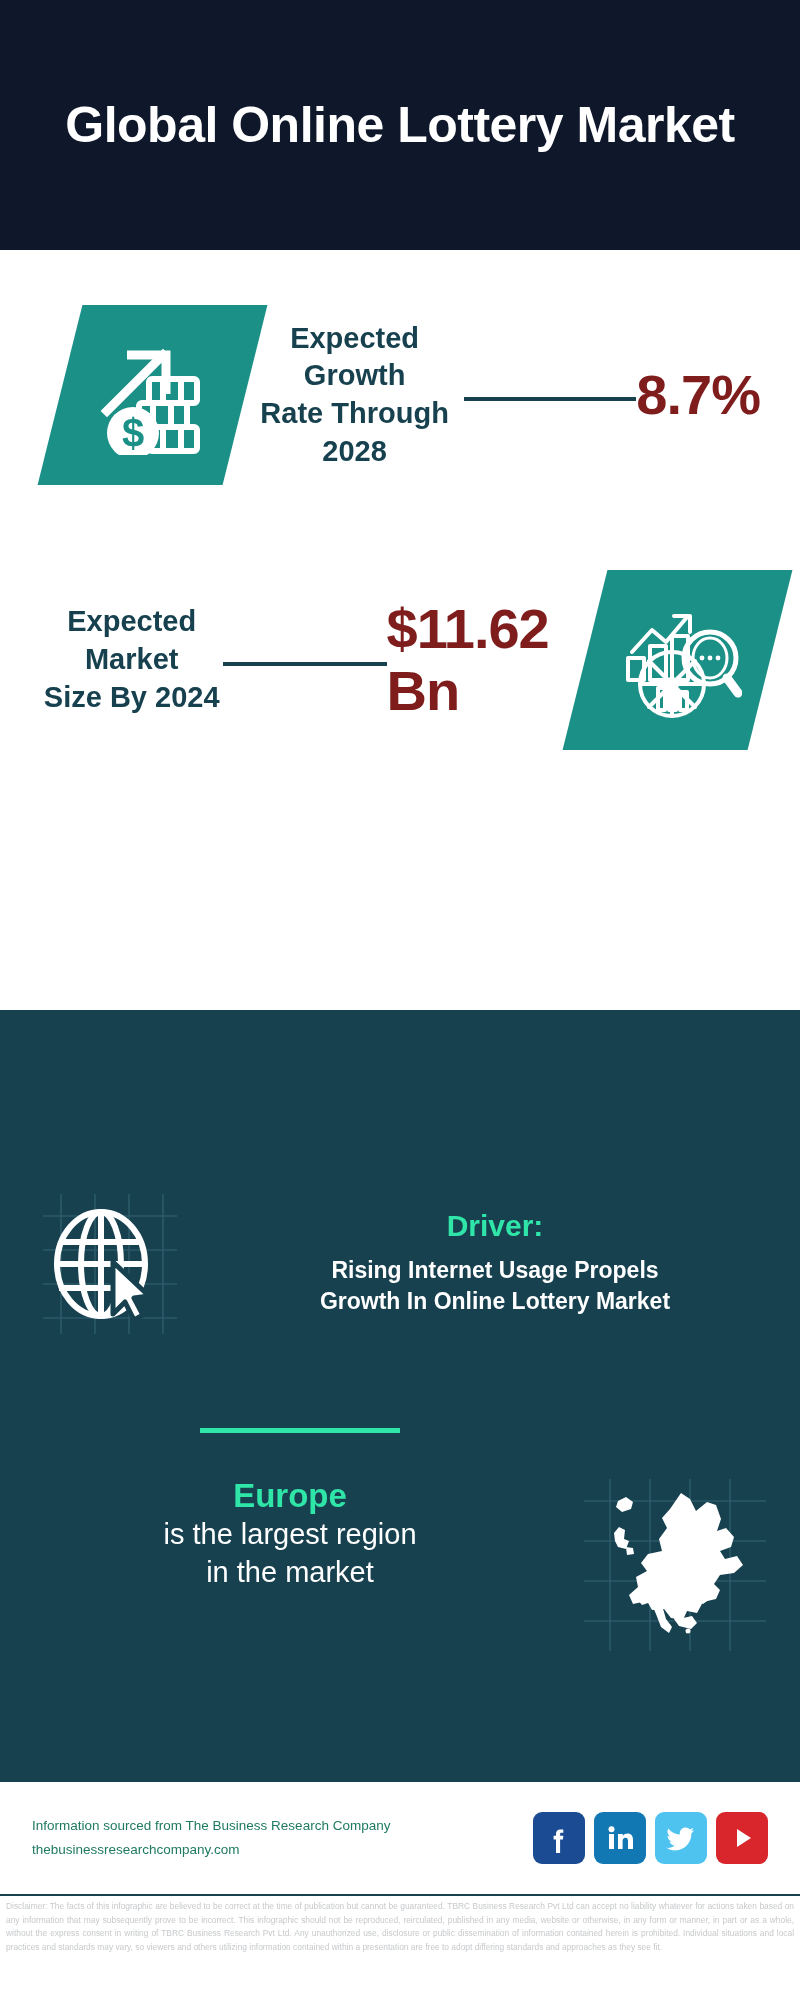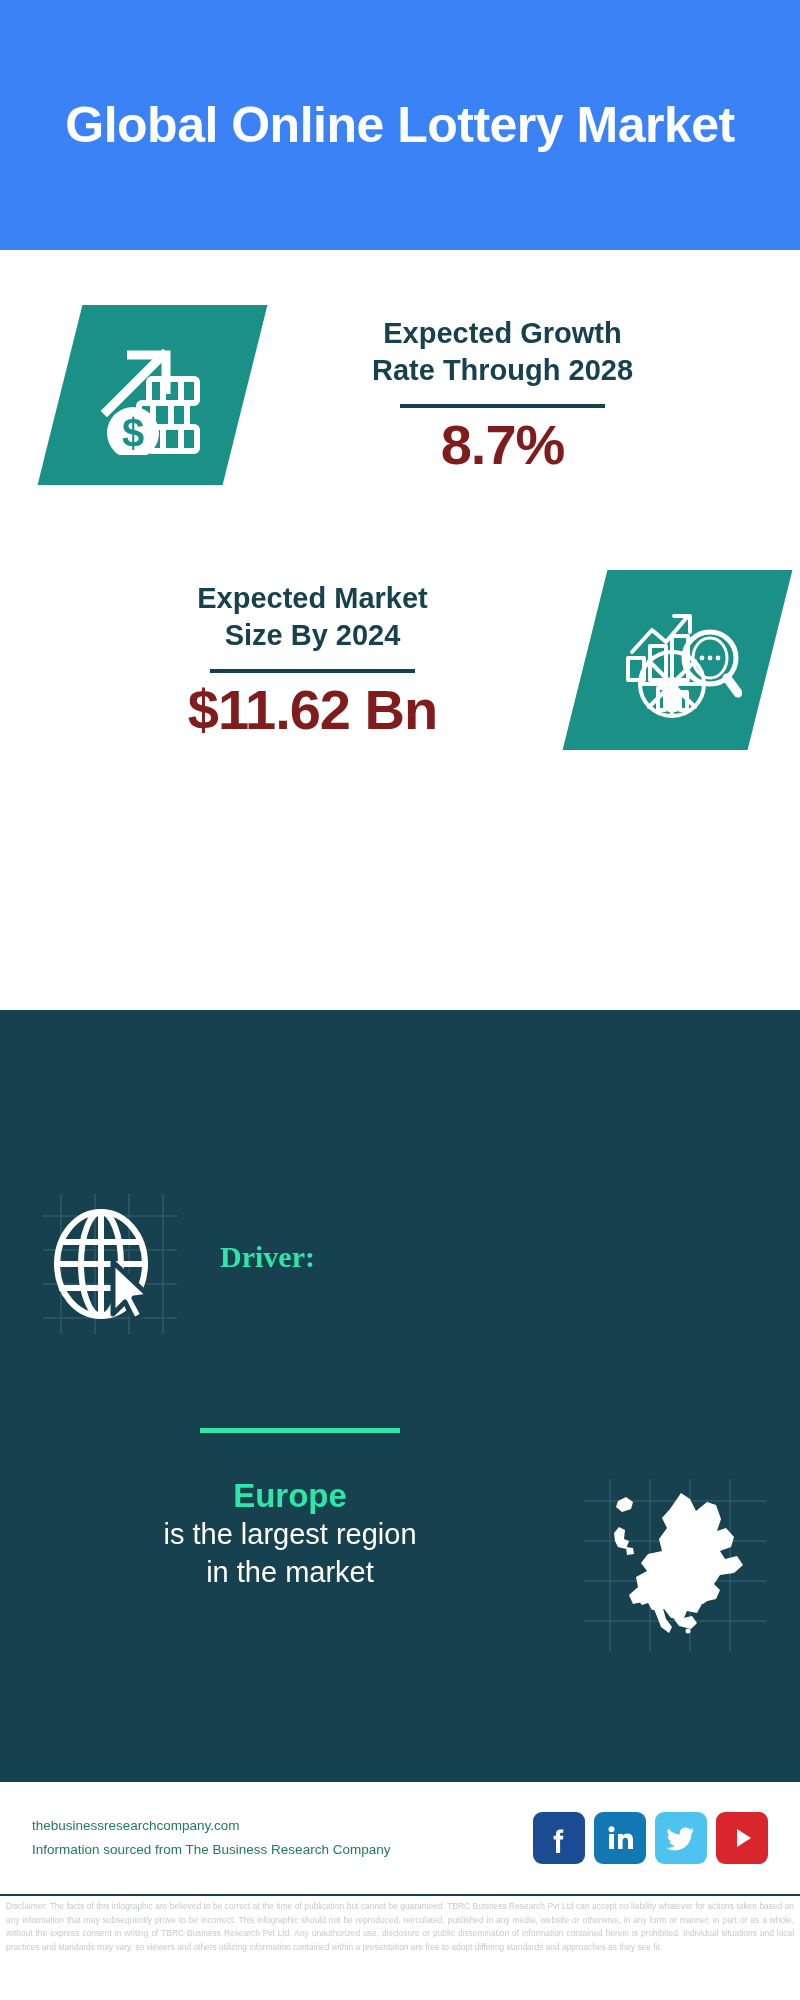--- a/index.html
+++ b/index.html
@@ -6,21 +6,21 @@
   body{
     width:800px;height:2000px;background:#ffffff;
     font-family:"Liberation Sans", sans-serif;
     overflow:hidden;position:relative;
   }
   .page{position:relative;width:800px;height:2000px;}
 
   
   .header{
     position:absolute;left:0;top:0;width:800px;height:250px;
-    background:#3b82f6;display:flex;align-items:center;justify-content:center;
+    background:#0f172a;display:flex;align-items:center;justify-content:center;
   }
   .header-title{
     color:#ffffff;font-size:50px;font-weight:bold;line-height:1.18;
     text-align:center;letter-spacing:-0.5px;padding:0 40px;
   }
 
   
   .white-zone{
     position:absolute;left:0;top:250px;width:800px;height:760px;background:#ffffff;
   }
@@ -31,21 +31,21 @@
   .row-size{left:0;top:560px;width:800px;height:200px;}
 
   .para{
     width:185px;height:180px;background:#1b9086;
     transform:skewX(-14deg);
     display:flex;align-items:center;justify-content:center;
     flex:0 0 auto;
   }
   .para > svg{transform:skewX(14deg);}
 
-  .stat-text{flex:1 1 auto;display:flex;flex-direction:column;align-items:center;}
+  .stat-text{flex:1 1 auto;display:flex;align-items:center;}
   .stat-label{
     color:#17414f;font-size:29px;font-weight:bold;line-height:1.3;text-align:center;
     white-space:pre-line;
   }
   .stat-rule{
     width:205px;height:4px;background:#17414f;margin:14px 0 6px 0;
   }
   .stat-value{
     color:#7f1d1d;font-size:56px;font-weight:bold;line-height:1.1;letter-spacing:-1px;
   }
@@ -57,21 +57,21 @@
   .skyline{
     position:absolute;left:0;top:1000px;width:800px;height:160px;display:block;
   }
 
   
   .driver-row{
     position:absolute;left:0;top:1175px;width:800px;height:175px;
     display:flex;align-items:center;
   }
   .driver-icon-wrap{width:220px;display:flex;justify-content:center;align-items:center;}
-  .driver-text{flex:1 1 auto;padding-right:30px;font-family:Liberation Serif, serif;}
+  .driver-text{flex:1 1 auto;text-align:center;padding-right:30px;}
   .driver-head{color:#2fe6a8;font-size:30px;font-weight:bold;margin-bottom:12px;}
   .driver-body{
     color:#ffffff;font-size:23px;font-weight:bold;line-height:1.32;white-space:pre-line;
   }
 
   .divider{
     position:absolute;left:200px;top:1428px;width:200px;height:5px;background:#2fe6a8;
   }
 
   
@@ -229,20 +229,22 @@
           <line x1="66" y1="24" x2="66" y2="128"></line>
           <line x1="24" y1="54" x2="108" y2="54"></line>
           <line x1="22" y1="76" x2="110" y2="76"></line>
           <line x1="24" y1="100" x2="108" y2="100"></line>
         </g>
         <path d="M78,74 L78,126 L90,114 L99,132 L108,127 L99,110 L114,108 Z" fill="#ffffff" stroke="#17414f" stroke-width="5" stroke-linejoin="round"></path>
       </svg>
     </div>
     <div class="driver-text">
       <div class="driver-head">Driver:</div>
+      <div class="driver-body">Rising Internet Usage Propels
+Growth In Online Lottery Market</div>
     </div>
   </div>
 
   <div class="divider"></div>
 
   <div class="region-row">
     <div class="region-text">
       <div class="region-name">Europe</div>
       <div class="region-sub">is the largest region
 in the market</div>
@@ -272,22 +274,22 @@
           <path d="M118,120 l8,-2 l4,6 l-7,5 l-6,-3 Z"></path>
           <circle cx="88" cy="152" r="3"></circle>
           <circle cx="108" cy="156" r="2.5"></circle>
         </g>
       </svg>
     </div>
   </div>
 
   <div class="footer">
     <div class="footer-text">
+      <div>Information sourced from The Business Research Company</div>
       <div>thebusinessresearchcompany.com</div>
-      <div>Information sourced from The Business Research Company</div>
     </div>
     <div class="socials">
       <div class="social s-fb">
         <svg width="30" height="30" viewBox="0 0 30 30">
             <path fill="#ffffff" d="M19.2,6.5h-3.1c-2.5,0-4.1,1.7-4.1,4.2v2.1H9.6v3.7h2.4V30h4.1V16.5h2.8l0.5-3.7h-3.3v-1.7c0-0.9,0.3-1.4,1.4-1.4h1.8V6.5z"></path>
           </svg>
       </div>
       <div class="social s-li">
         <svg width="30" height="30" viewBox="0 0 30 30">
           <rect x="4" y="11" width="5" height="15" fill="#ffffff"></rect>

